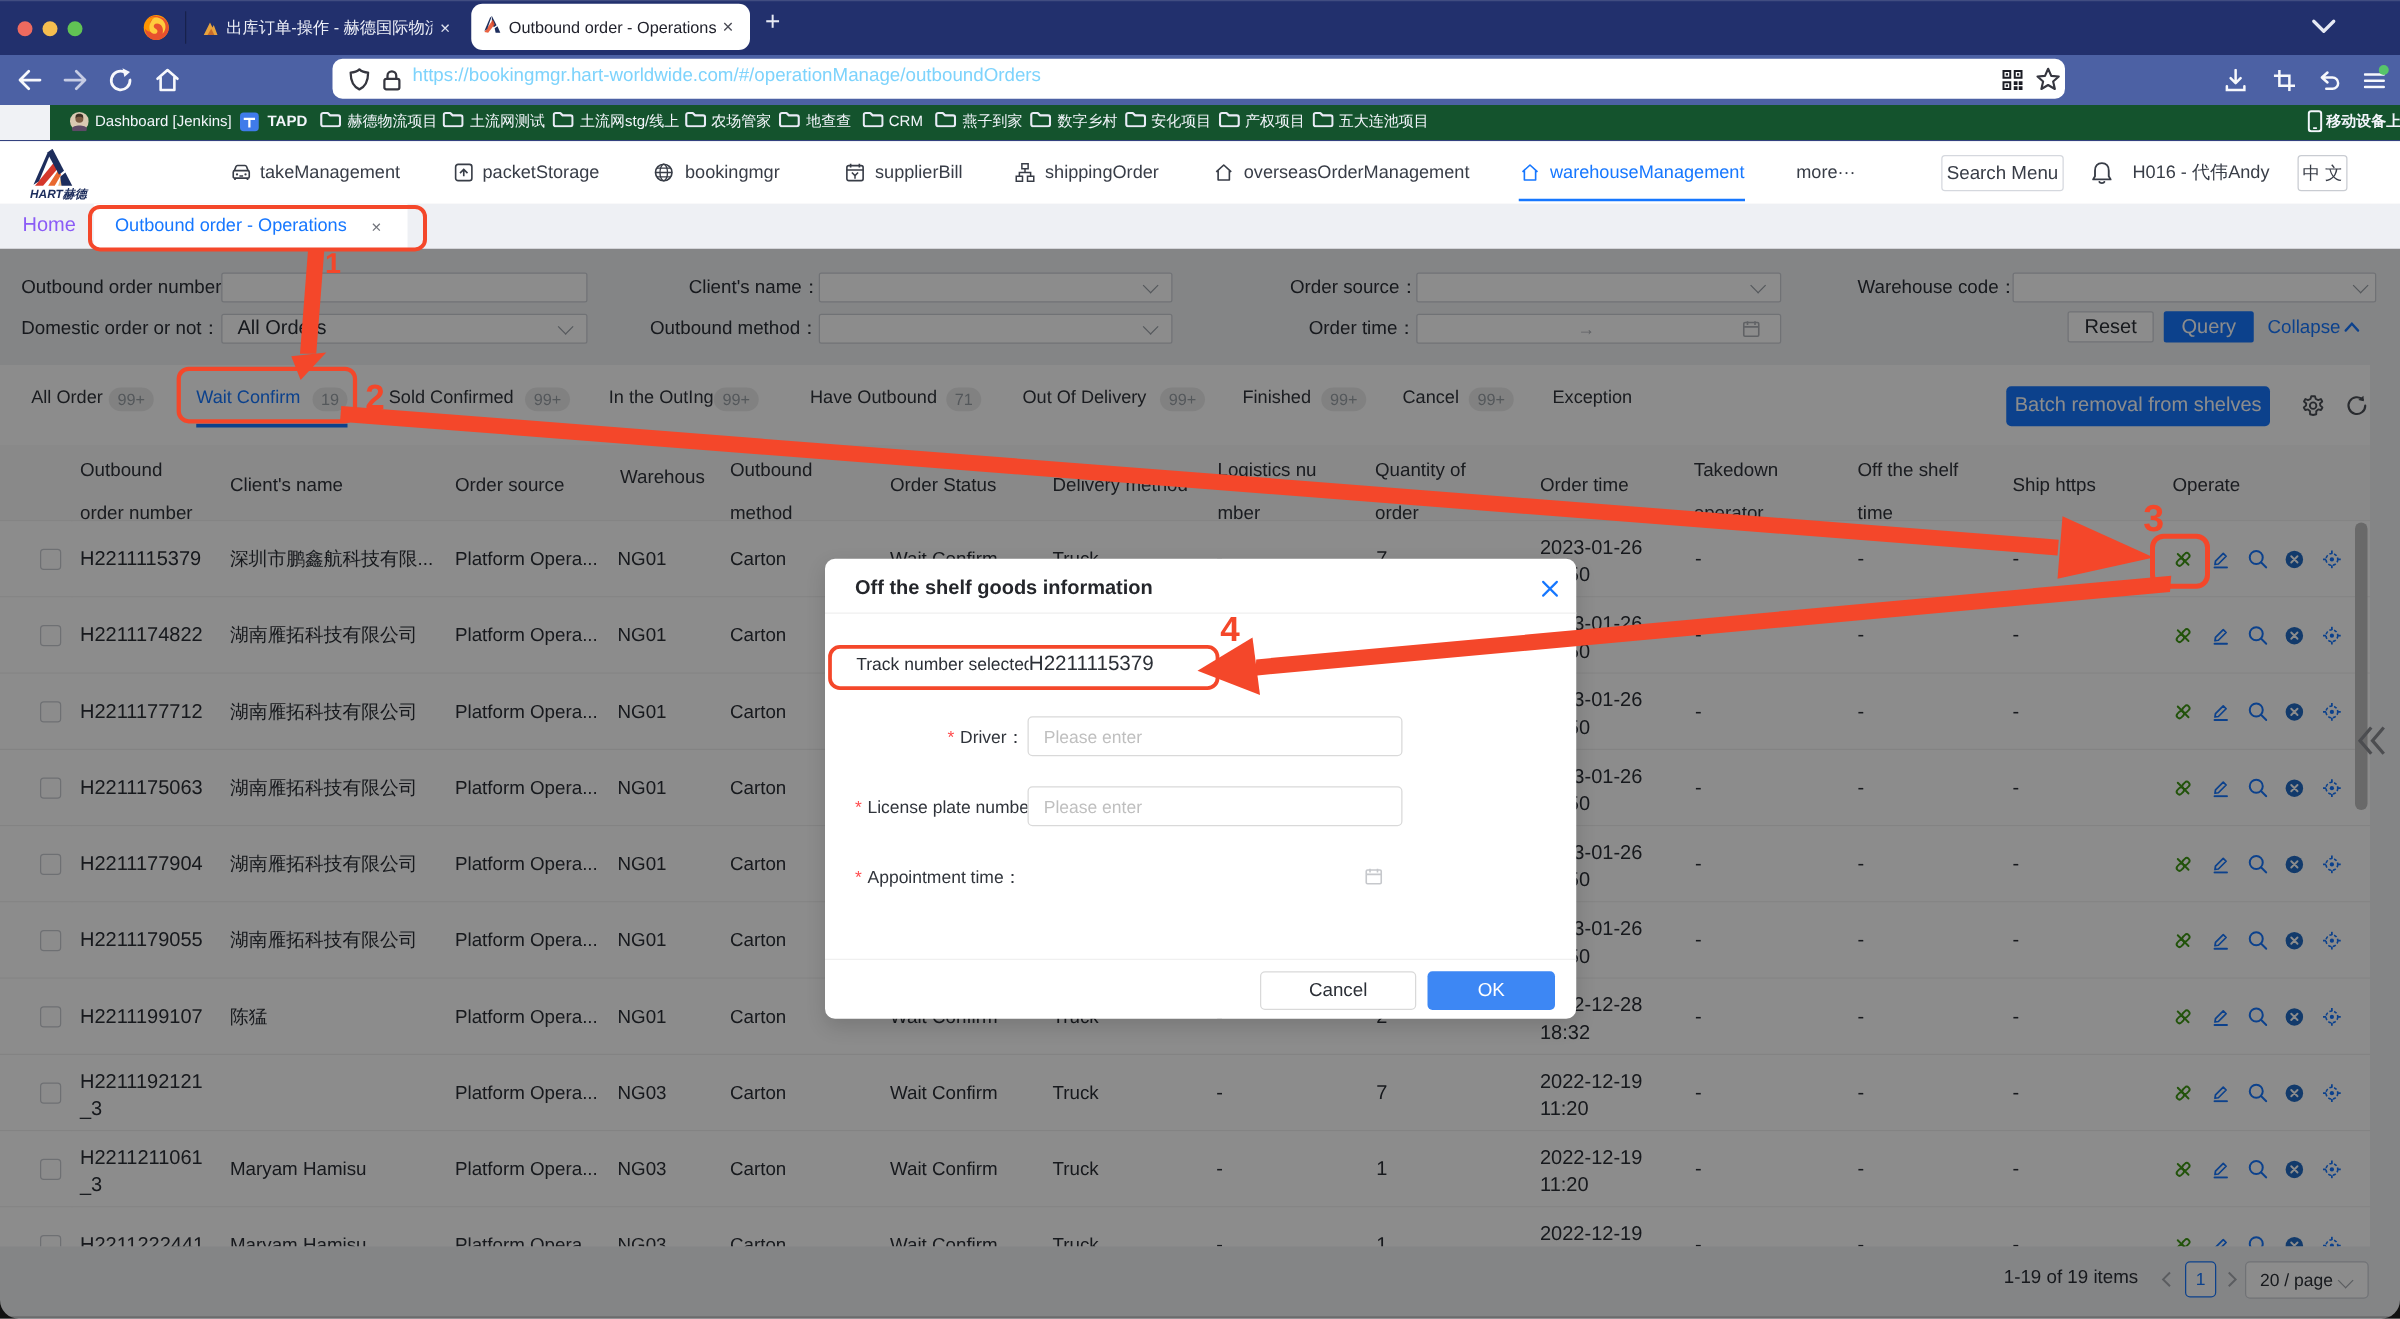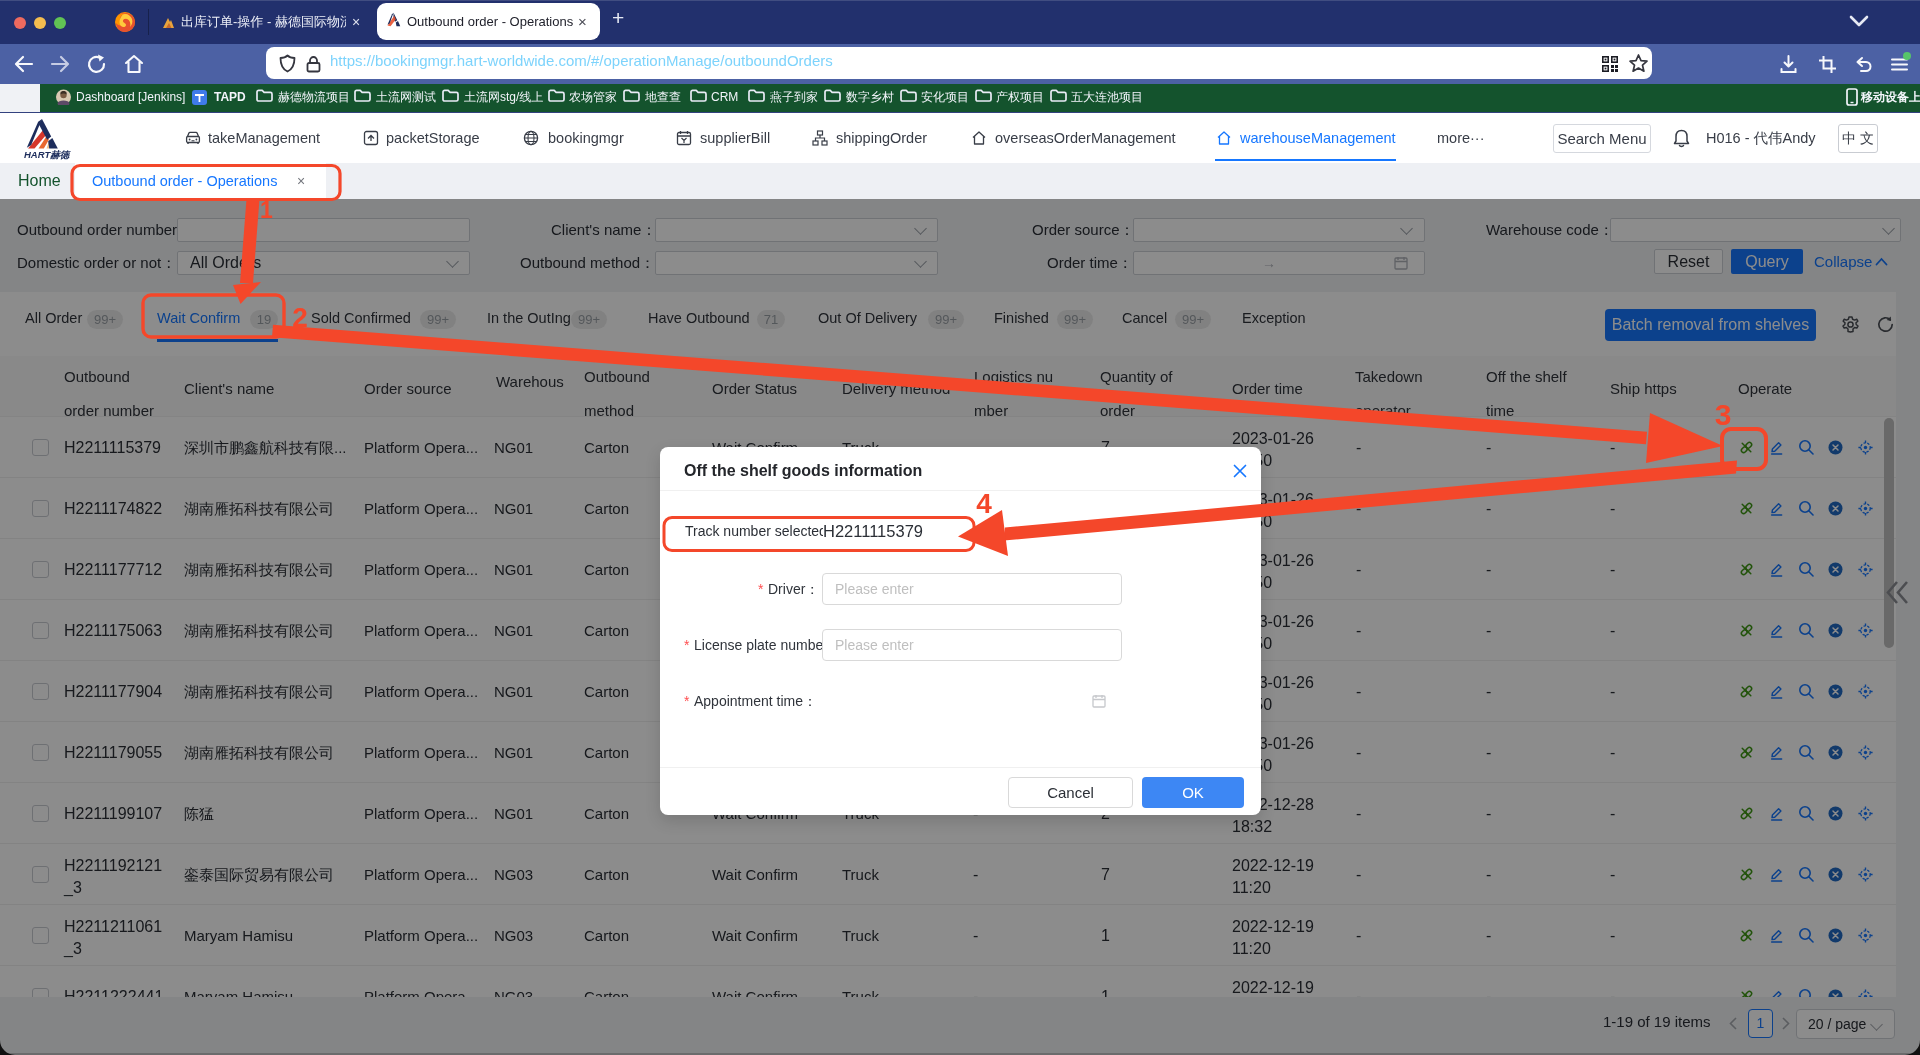--- a/index.html
+++ b/index.html
@@ -283,21 +283,21 @@
   <div class="abs" style="left:1553px;top:11px;width:98px;height:29px;border:1px solid #d5d8de;border-radius:3px;color:#383d47;text-align:center;line-height:27px;font-size:15px">Search Menu</div>
   <svg class="abs" style="left:1673px;top:16px" width="17" height="19" viewBox="0 0 17 19">
       <path d="M8.5 1.5 C5 1.5 3 4 3 7.5 V12 L1.5 14.5 H15.5 L14 12 V7.5 C14 4 12 1.5 8.5 1.5 Z" stroke="#383d47" stroke-width="1.5" fill="none" stroke-linejoin="round"></path>
       <path d="M6.5 16.5 C7 17.8 10 17.8 10.5 16.5" stroke="#383d47" stroke-width="1.5" fill="none" stroke-linecap="round"></path>
     </svg>
   <div class="abs nav" style="left:1706px">H016 - 代伟Andy</div>
   <div class="abs" style="left:1838px;top:11px;width:40px;height:29px;border:1px solid #c9ccd2;border-radius:3px;font-size:14px;color:#383d47;text-align:center;line-height:27px">中 文</div>
 </div>
 <div id="pagetabs" class="abs">
   <div class="abs" style="left:75px;top:0;width:251px;height:36px;background:#fff"></div>
-  <div class="abs" style="left:18px;top:0;font-size:16px;color:#14532d;line-height:36px">Home</div>
+  <div class="abs" style="left:18px;top:0;font-size:16px;color:#8b5cf6;line-height:36px">Home</div>
   <div class="abs" style="left:92px;top:0;font-size:14.5px;color:#1677ff;line-height:36px">Outbound order - Operations</div>
   <div class="abs" style="left:297px;top:0;font-size:14px;color:#73767d;line-height:36px">×</div>
 </div>
 <div id="content">
   <div class="abs lbl" style="left:17px;top:218px">Outbound order number</div>
   <div class="abs inp" style="left:177px;top:218px;width:293px"></div>
   <div class="abs lbl" style="left:551px;top:218px">Client's name：</div>
   <div class="abs inp" style="left:655px;top:218px;width:283px"></div>
   <div class="abs chev" style="left:916px;top:224px"></div>
   <div class="abs lbl" style="left:1032px;top:218px">Order source：</div>
@@ -597,21 +597,20 @@
           <svg class="abs" style="left:1828px;top:23px" width="15" height="15">
             <use href="#ic-xcircle"></use>
           </svg>
           <svg class="abs" style="left:1858px;top:23px" width="15" height="15">
             <use href="#ic-aim"></use>
           </svg>
         </div>
 <div class="abs row" style="top:427px">
           <div class="cb"></div>
           <div class="cell2" style="left:64px;top:11px">H2211192121<br>_3</div>
-          <div class="cell" style="left:184px;font-size:15px">銮泰国际贸易有限公司</div>
           <div class="cell" style="left:364px;font-size:15px">Platform Opera...</div>
           <div class="cell" style="left:494px;font-size:15px">NG03</div>
           <div class="cell" style="left:584px;font-size:15px">Carton</div>
           <div class="cell" style="left:712px;font-size:15px">Wait Confirm</div>
           <div class="cell" style="left:842px;font-size:15px">Truck</div>
           <div class="cell" style="left:973px">-</div>
           <div class="cell" style="left:1101px">7</div>
           <div class="cell2" style="left:1232px;top:11px">2022-12-19<br>11:20</div>
           <div class="cell" style="left:1356px">-</div>
           <div class="cell" style="left:1486px">-</div>

